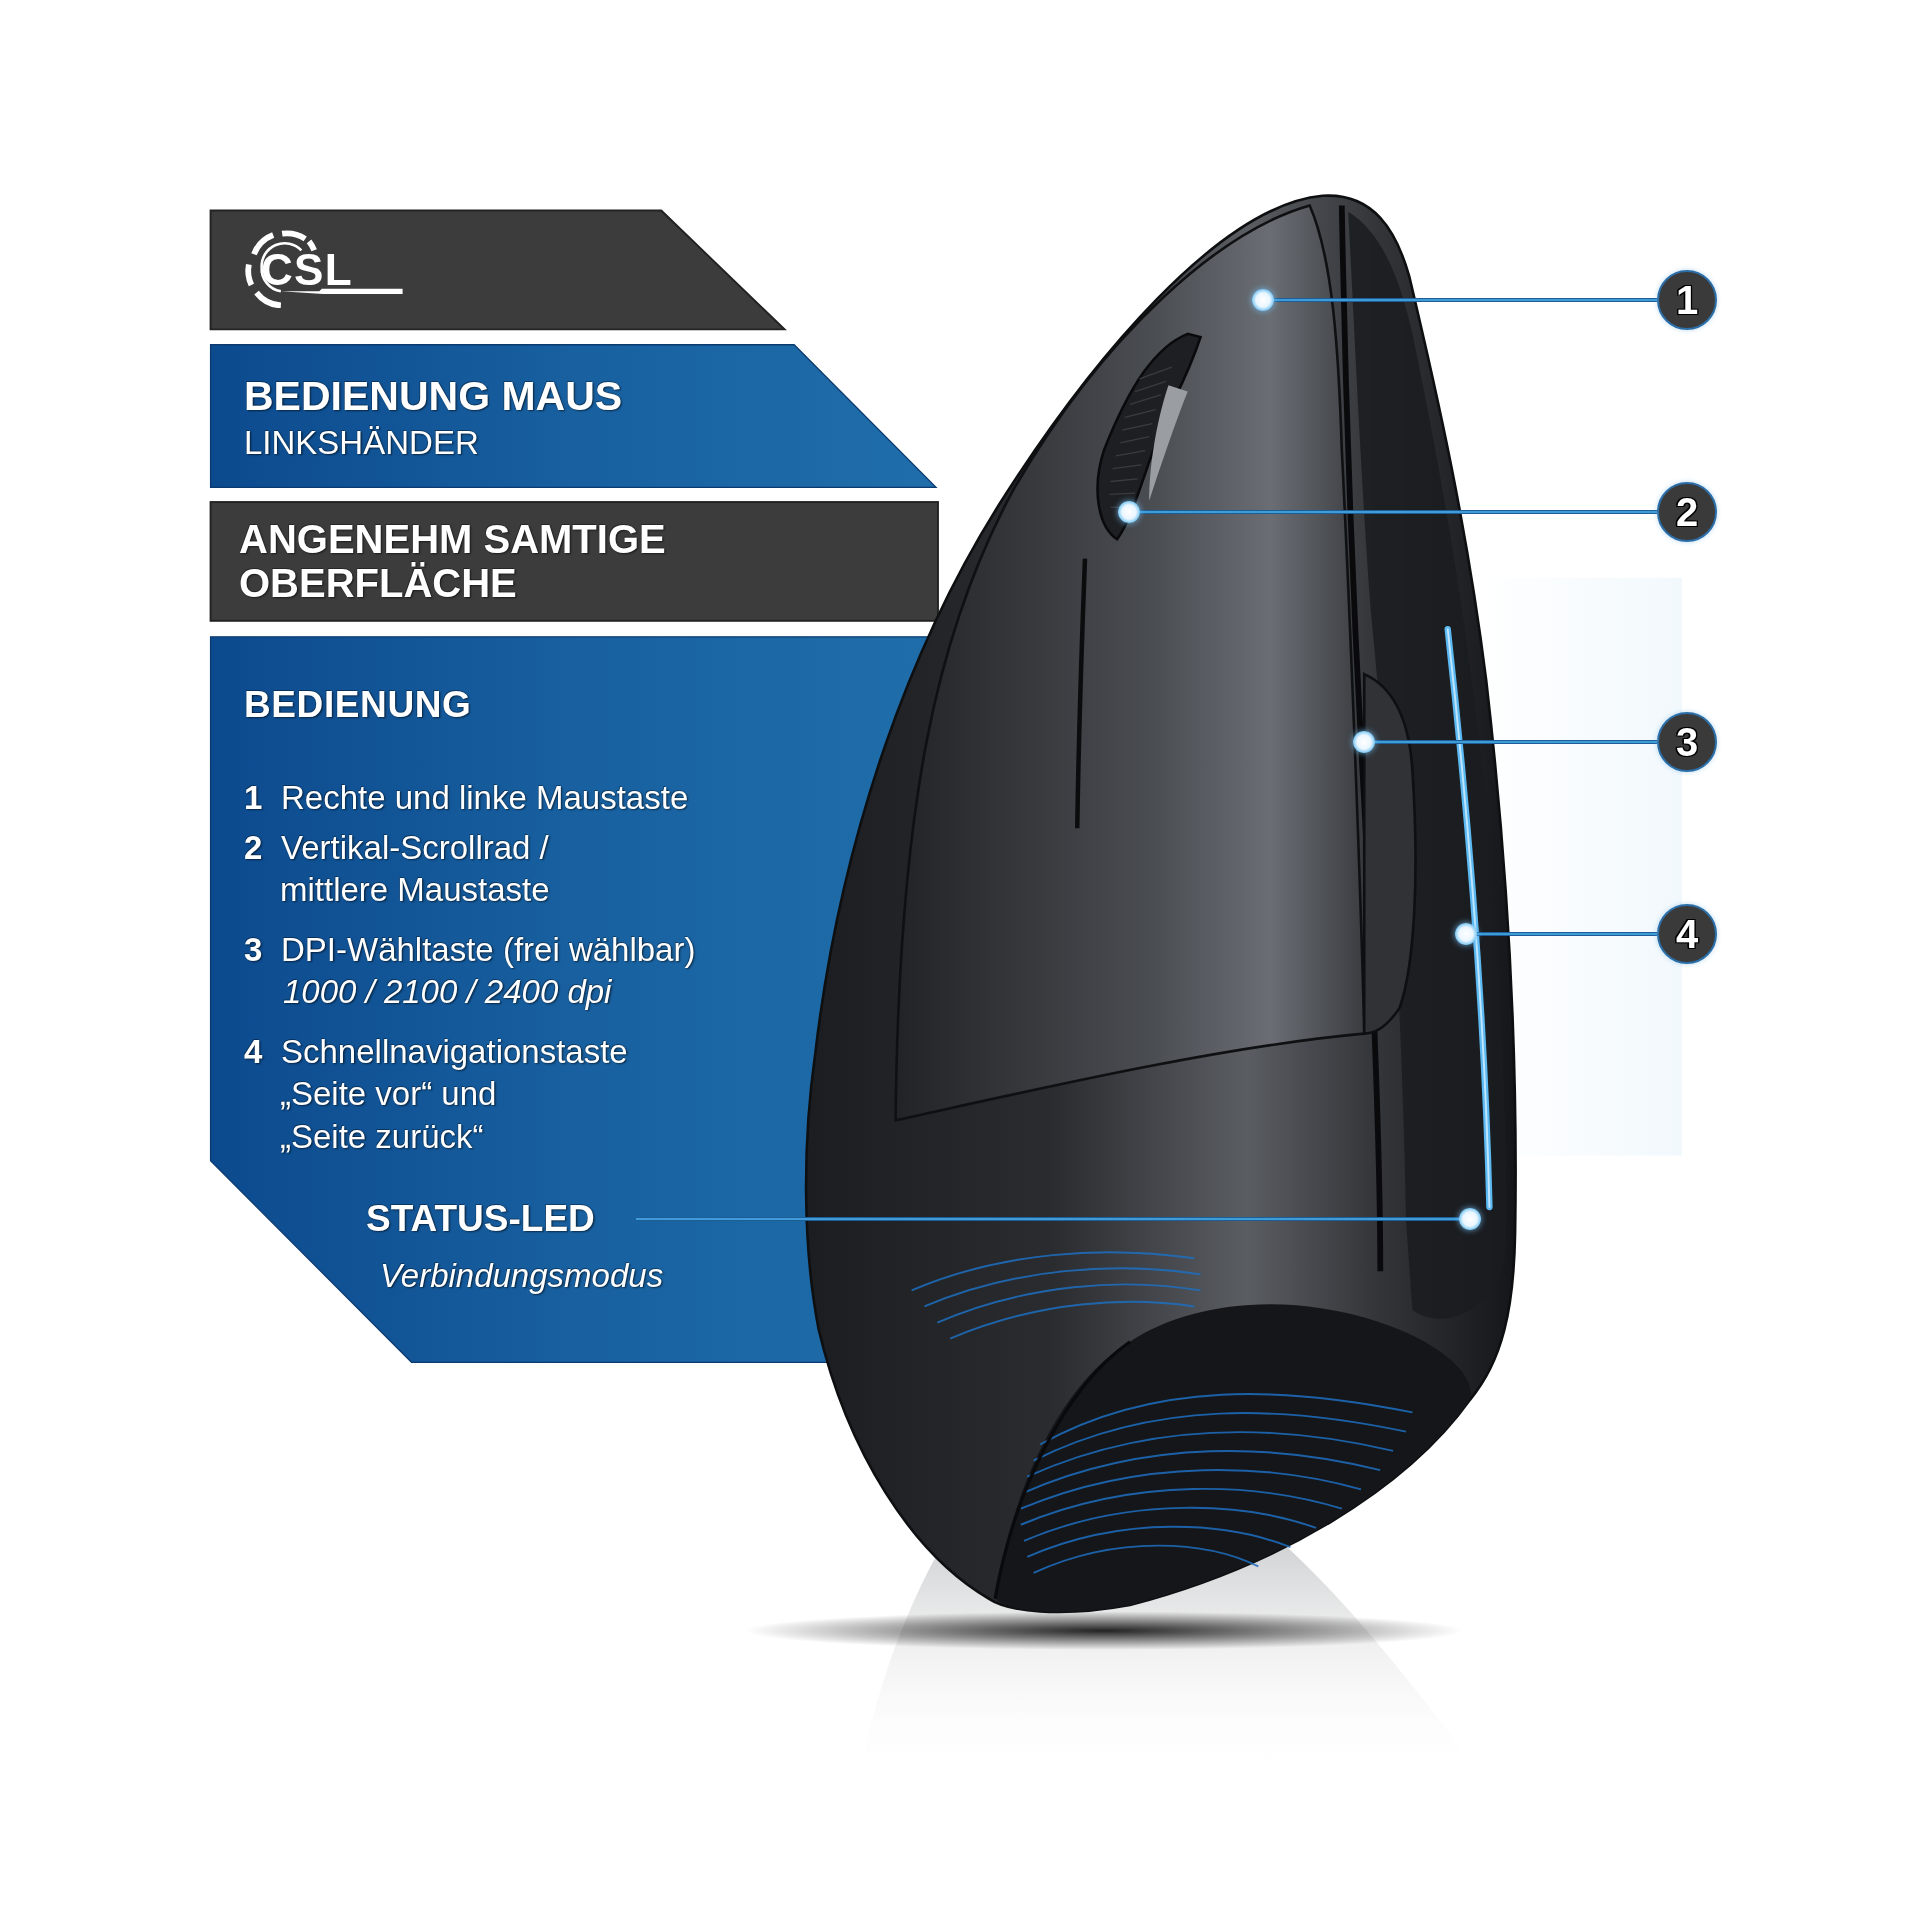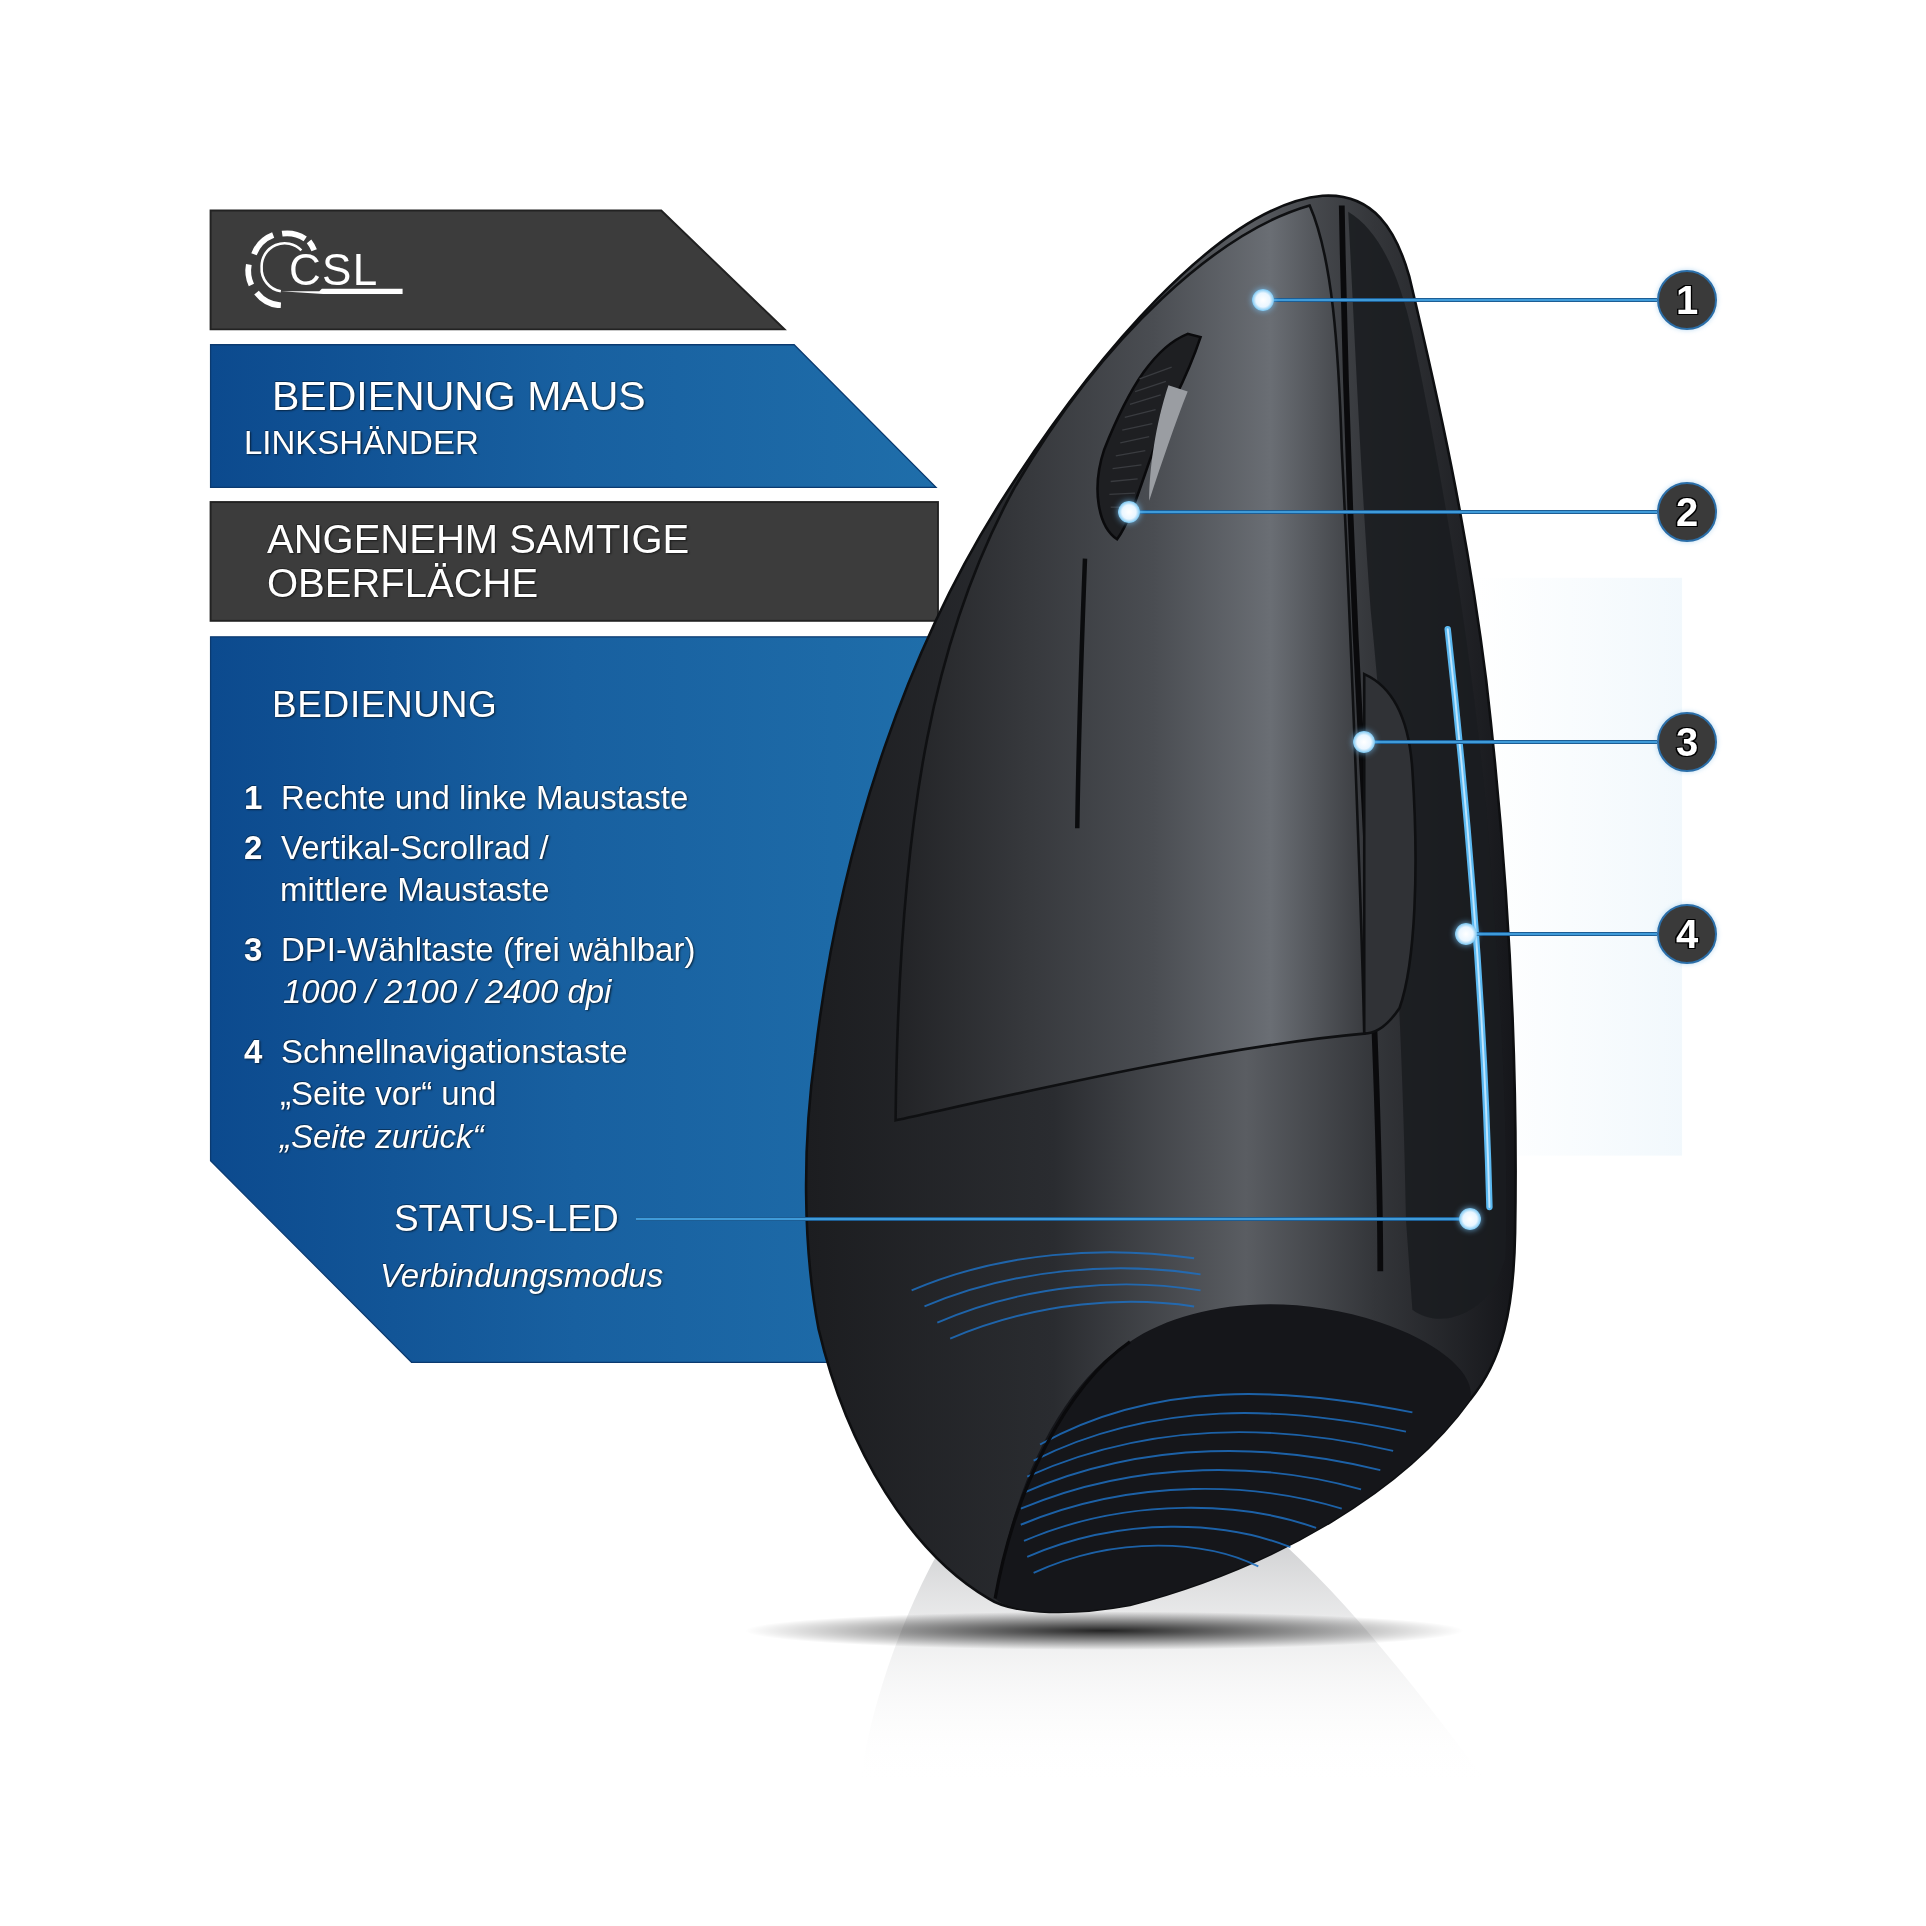--- a/index.html
+++ b/index.html
@@ -1,21 +1,21 @@
 <!DOCTYPE html>
 <html style="font-size:10.3px"><head>
 <meta charset="utf-8">
 <style>
   html, body { margin:0; padding:0; background:#ffffff; }
   body { width:1926px; height:1926px; position:relative; overflow:hidden;
          font-family:"Liberation Sans", "DejaVu Sans", sans-serif; color:#fff; }
   .abs { position:absolute; }
   .txt { position:absolute; white-space:nowrap; color:#fff;
          text-shadow: 1.3px 1.3px 1.9px rgba(0,0,0,0.55), -0.6px -0.6px 0.6px rgba(0,0,0,0.35); }
-  .b { font-weight:normal;padding-left:28px; }
+  .b { font-weight:bold; }
   .i { font-style:italic; }
   .num { font-weight:bold; display:inline-block; width:37px; }
   .callout-line { position:absolute; height:3.9px; background:#3f9bd9; border-top:0.6px solid #1d5e95; border-bottom:0.6px solid #1d5e95; box-sizing:border-box; }
   .callout-dot { position:absolute; width:22px; height:22px; margin:-11px 0 0 -11px; border-radius:50%;
                  background:radial-gradient(circle,#ffffff 0%,#eaf6ff 45%,#7cc7f2 70%,#1c5e96 100%);
                  box-shadow:0 0 6.4px rgba(120,200,255,0.8); }
   .callout-circle { position:absolute; width:60px; height:60px; margin:-30px 0 0 -30px; border-radius:50%;
                     background:#3a3a3a; border:2.6px solid #2b6ea8; box-sizing:border-box;
                     display:flex; align-items:center; justify-content:center;
                     font-weight:bold; font-size:40px; color:#fff;
@@ -89,21 +89,21 @@
       <span class="num">3</span><span>DPI-Wähltaste (frei wählbar)</span>
     </div>
     <div class="txt i" style="left:39px;top:42px;line-height:39px;">1000 / 2100 / 2400 dpi</div>
   </div>
 
   <div style="position:absolute;left:0;top:265px;">
     <div class="txt" style="left:0;top:0;line-height:39px;">
       <span class="num">4</span><span>Schnellnavigationstaste</span>
     </div>
     <div class="txt" style="left:36px;top:42px;line-height:39px;">„Seite vor“ und</div>
-    <div class="txt" style="left:36px;top:85px;line-height:39px;font-style:italic;">„Seite zurück“</div>
+    <div class="txt" style="left:36px;top:85px;line-height:39px;">„Seite zurück“</div>
   </div>
 </div>
 
 <div class="txt b" style="left:366px;top:1198px;font-size:37px;line-height:41px;">STATUS-LED</div>
 <div class="txt i" style="left:380px;top:1249px;font-size:33px;line-height:39px;margin-top:7px;">Verbindungsmodus</div>
 
 <svg class="abs" style="left:0;top:0" width="1926" height="1926" viewBox="0 0 3000 3000">
   <defs>
     <linearGradient id="bodyGrad" x1="0" y1="0" x2="1" y2="0">
       <stop offset="0" stop-color="#1c1d20"></stop>

